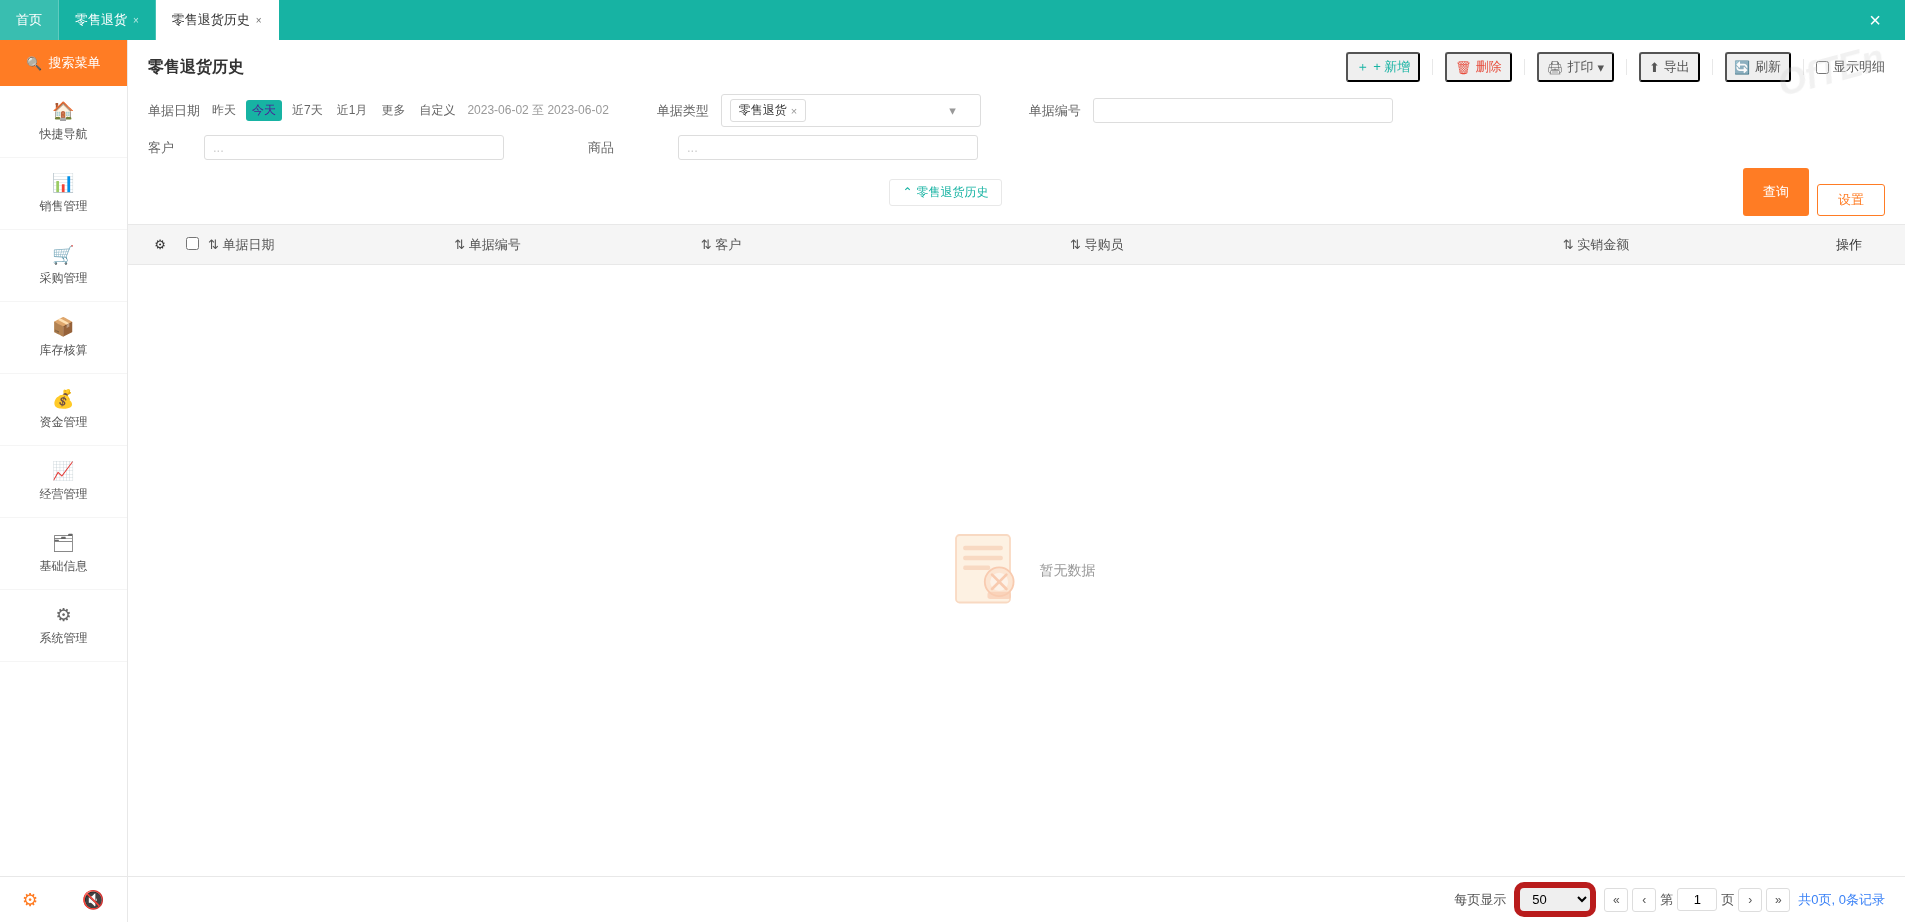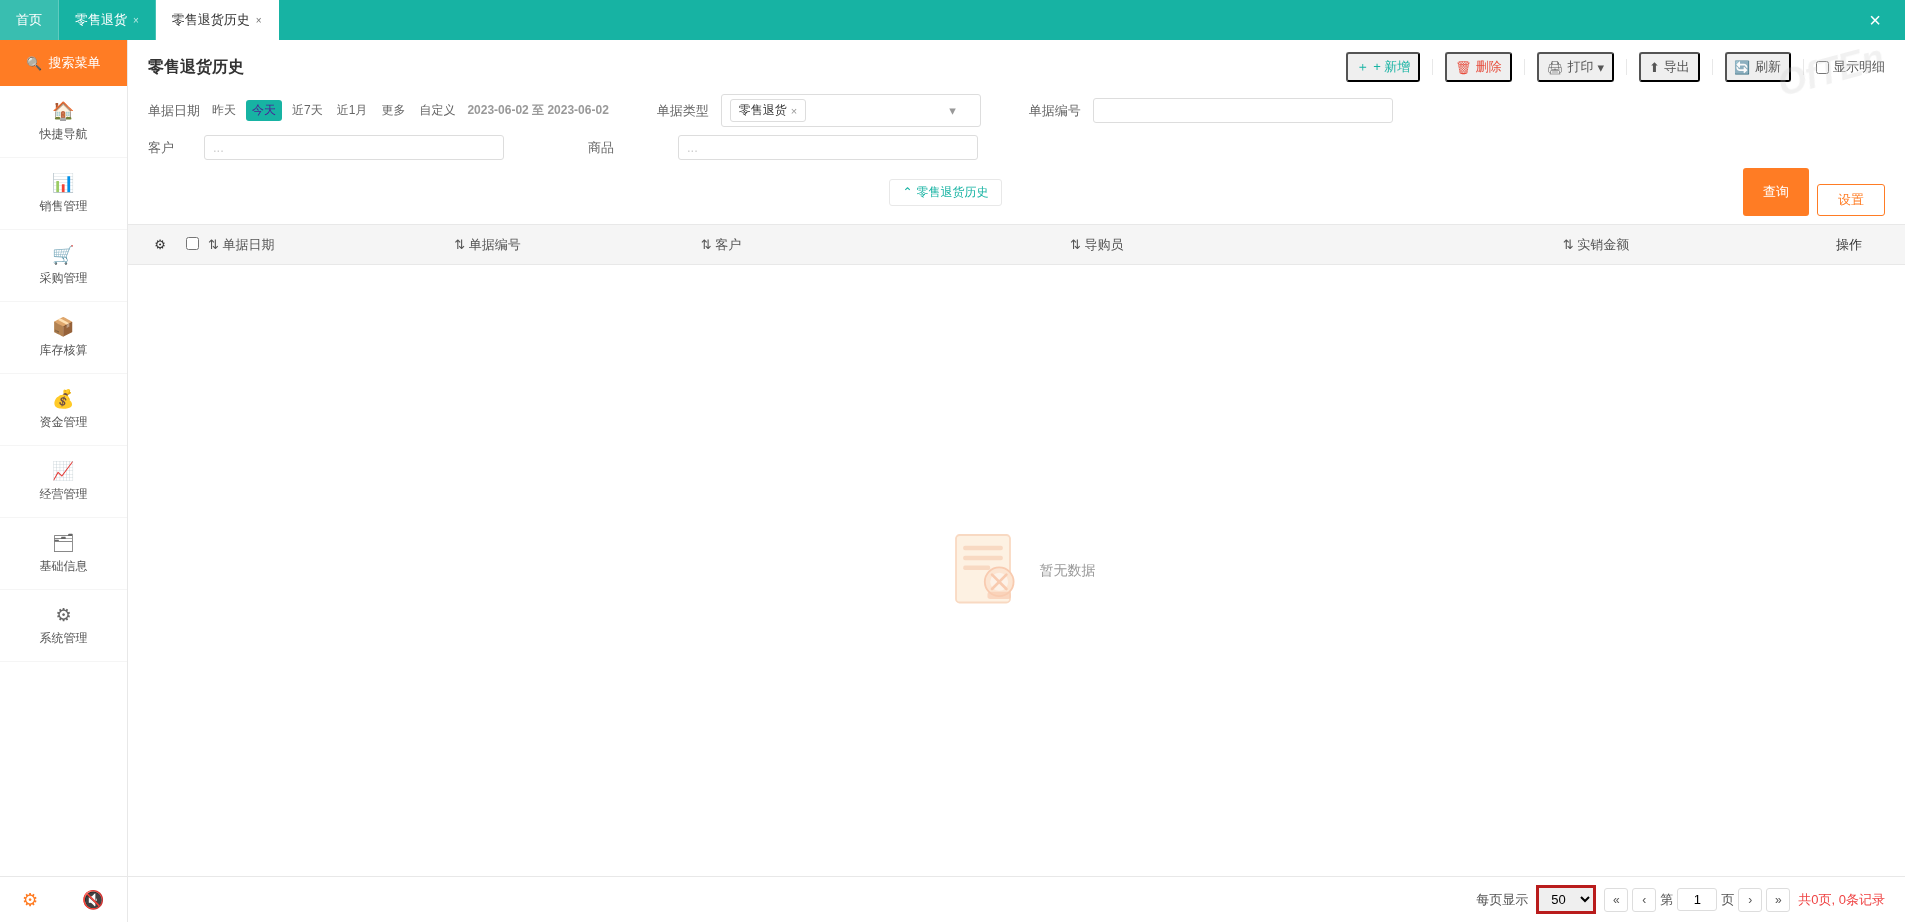--- a/index.html
+++ b/index.html
@@ -38,46 +38,46 @@
     .toolbar-btn.new { color: #17b3a3; }
     .toolbar-btn.del { color: #e74c3c; }
     .toolbar-separator { width: 1px; height: 16px; background: #e8e8e8; }
     .display-detail { display: flex; align-items: center; gap: 4px; font-size: 13px; color: #555; }
     .display-detail input[type=checkbox] { cursor: pointer; }
     .filter-row { display: flex; align-items: center; gap: 0; margin-bottom: 10px; }
     .filter-label { font-size: 13px; color: #666; min-width: 56px; }
     .date-shortcuts { display: flex; align-items: center; gap: 6px; margin-left: 4px; }
     .date-shortcut { font-size: 12px; color: #666; cursor: pointer; padding: 2px 4px; }
     .date-shortcut.active { background: #17b3a3; color: #4c1d95; border-radius: 3px; padding: 2px 6px; }
-    .date-range { font-size: 12px; color: #999; margin-left: 8px; font-weight: bold; }
+    .date-range { font-size: 12px; color: #999; margin-left: 8px; }
     .filter-input { border: 1px solid #ddd; border-radius: 3px; padding: 4px 8px; font-size: 13px; color: #333; min-width: 200px; cursor: pointer; display: flex; align-items: center; justify-content: space-between; }
     .filter-tag { background: #fff; border: 1px solid #ddd; border-radius: 3px; padding: 2px 8px; font-size: 12px; color: #333; display: flex; align-items: center; gap: 4px; }
     .filter-tag .remove { cursor: pointer; color: #999; font-size: 11px; }
     .filter-select { border: 1px solid #ddd; border-radius: 3px; padding: 4px 24px 4px 8px; font-size: 13px; color: #333; min-width: 300px; cursor: pointer; display: flex; align-items: center; justify-content: space-between; background: #fff; }
     .collapse-btn { display: flex; align-items: center; gap: 4px; color: #17b3a3; font-size: 12px; cursor: pointer; border: 1px solid #e8e8e8; padding: 4px 12px; border-radius: 3px; background: #fff; }
     .btn-query { background: #ff7c24; color: #fff; border: none; padding: 6px 20px; border-radius: 3px; font-size: 13px; cursor: pointer; }
     .btn-set { background: #fff; color: #ff7c24; border: 1px solid #ff7c24; padding: 6px 20px; border-radius: 3px; font-size: 13px; cursor: pointer; margin-top: 16px; }
 
     
     .table-container { flex: 1; background: #fff; margin: 0; overflow: hidden; display: flex; flex-direction: column; }
     .table-header { display: flex; align-items: center; background: #f5f5f5; border-bottom: 1px solid #e8e8e8; padding: 0 16px; height: 40px; }
     .th { font-size: 13px; color: #555; display: flex; align-items: center; gap: 3px; cursor: pointer; }
     .table-body { flex: 1; display: flex; flex-direction: column; align-items: center; justify-content: center; }
     .empty-state { display: flex; flex-direction: row; align-items: center; gap: 12px; }
     .empty-img { width: 90px; height: 90px; opacity: 0.6; }
     .empty-text { font-size: 14px; color: #999; }
 
     
     .pagination { height: 46px; background: #fff; border-top: 1px solid #e8e8e8; display: flex; align-items: center; justify-content: flex-end; padding: 0 20px; gap: 8px; }
     .pagination-label { font-size: 13px; color: #555; }
-    .pagination-select { border: 3px solid #b91c1c; border-radius: 0; padding: 3px 4px 3px 8px; font-size: 13px; cursor: pointer; }
+    .pagination-select { border: 6px solid #b91c1c; border-radius: 10px; padding: 3px 20px 3px 8px; font-size: 13px; cursor: pointer; }
     .pagination-nav { display: flex; align-items: center; gap: 4px; }
     .page-btn { width: 24px; height: 24px; display: flex; align-items: center; justify-content: center; border: 1px solid #ddd; border-radius: 3px; cursor: pointer; font-size: 12px; color: #555; background: #fff; }
     .page-input { width: 40px; border: 1px solid #ddd; border-radius: 3px; text-align: center; padding: 3px; font-size: 13px; }
-    .pagination-info { font-size: 13px; color: #ef4444; }
+    .pagination-info { font-size: 13px; color: #3b82f6; }
 
     .filter-row-2 { display: flex; align-items: center; gap: 24px; }
     .filter-group { display: flex; align-items: center; gap: 8px; }
     .filter-group-label { font-size: 13px; color: #666; min-width: 40px; }
 
     .col-settings { width: 32px; text-align: center; }
     .col-check { width: 32px; text-align: center; }
     .col-date { flex: 1; min-width: 120px; }
     .col-num { flex: 1; min-width: 140px; }
     .col-customer { flex: 1.5; min-width: 180px; }

